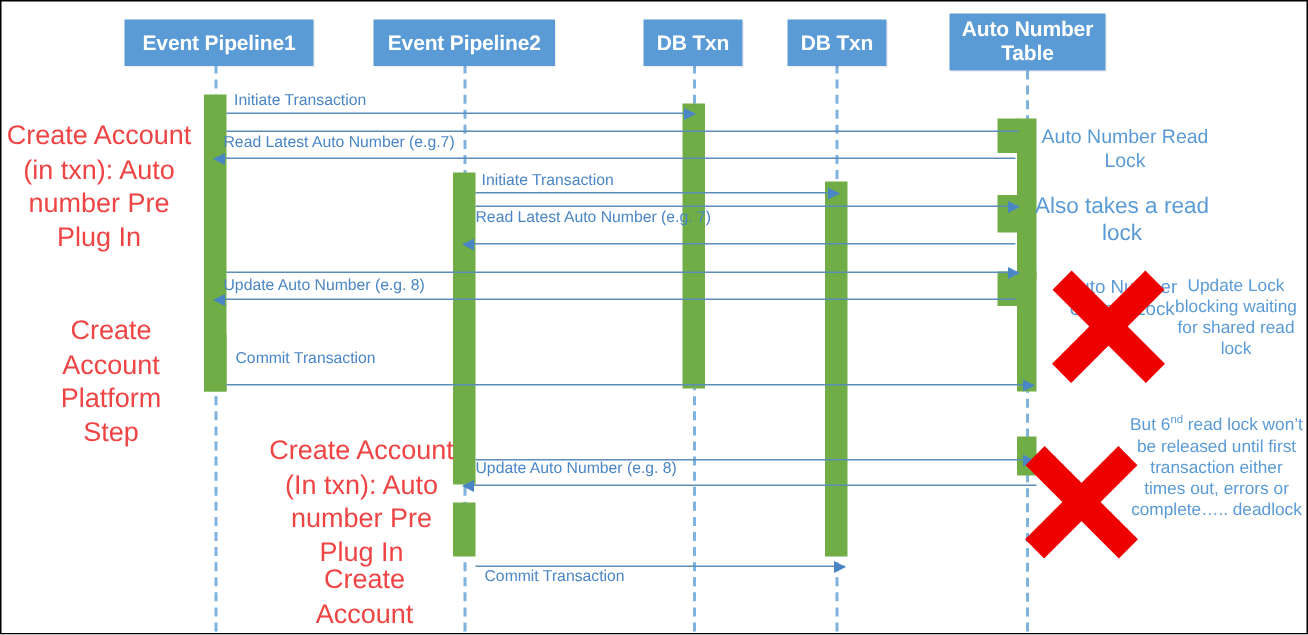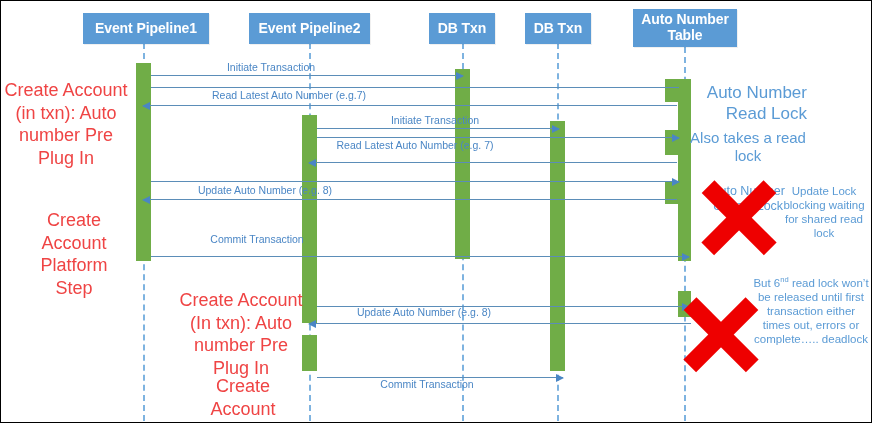--- a/index.html
+++ b/index.html
@@ -51,21 +51,21 @@
     top: -4px;
     width: 0; height: 0;
     border-top: 4px solid transparent;
     border-bottom: 4px solid transparent;
   }
   .msg.right .head { right: -1px; border-left: 8px solid #4a86c5; }
   .msg.left  .head { left: -1px;  border-right: 8px solid #4a86c5; }
   .msglbl {
     position: absolute;
     color: #4a86c5;
-    text-align: center;
+    text-align: left;
     line-height: 1.18;
     font-size: 10.5px;
     white-space: pre-line;
   }
   .note {
     position: absolute;
     color: #5b9bd5;
     text-align: center;
     line-height: 1.22;
     white-space: pre-line;
@@ -188,21 +188,21 @@
   <div class="participant" style="left:632px; top:8px; width:104px; height:38px; font-size:14px; padding:0 0;">
     <span>Auto Number Table</span>
   </div>
 
   <div class="bignote" style="left:2px; top:78px; width:126px;">Create Account (in txn): Auto number Pre Plug In</div>
   <div class="bignote" style="left:20px; top:208px; width:106px;">Create Account Platform Step</div>
 
   <div class="bignote" style="left:178px; top:288px; width:124px;">Create Account (In txn): Auto number Pre Plug In</div>
   <div class="bignote" style="left:182px; top:374px; width:120px;">Create Account Platform Step</div>
 
-  <div class="note" style="left:692px; top:82px; width:114px; font-size:17px;text-align:right;">Auto Number Read Lock</div>
+  <div class="note" style="left:692px; top:82px; width:114px; font-size:13px;">Auto Number Read Lock</div>
   <div class="note" style="left:688px; top:128px; width:118px; font-size:15px;">Also takes a read lock</div>
   <div class="note" style="left:694px; top:183px; width:106px; font-size:12.5px;">Auto Number Update Lock</div>
   <div class="note" style="left:778px; top:183px; width:90px; font-size:11.5px;">Update Lock blocking waiting for shared read lock</div>
 
   <div class="note" style="left:752px; top:274px; width:116px; font-size:11.5px;"><span>But 6</span><sup>nd</sup><span> read lock won’t be released until first transaction either times out, errors or complete….. deadlock</span></div>
 
   <div class="xmark" style="left:694px; top:175px; width:88px; height:84px;">
     <span class="a"></span>
       <span class="b"></span>
   </div>

